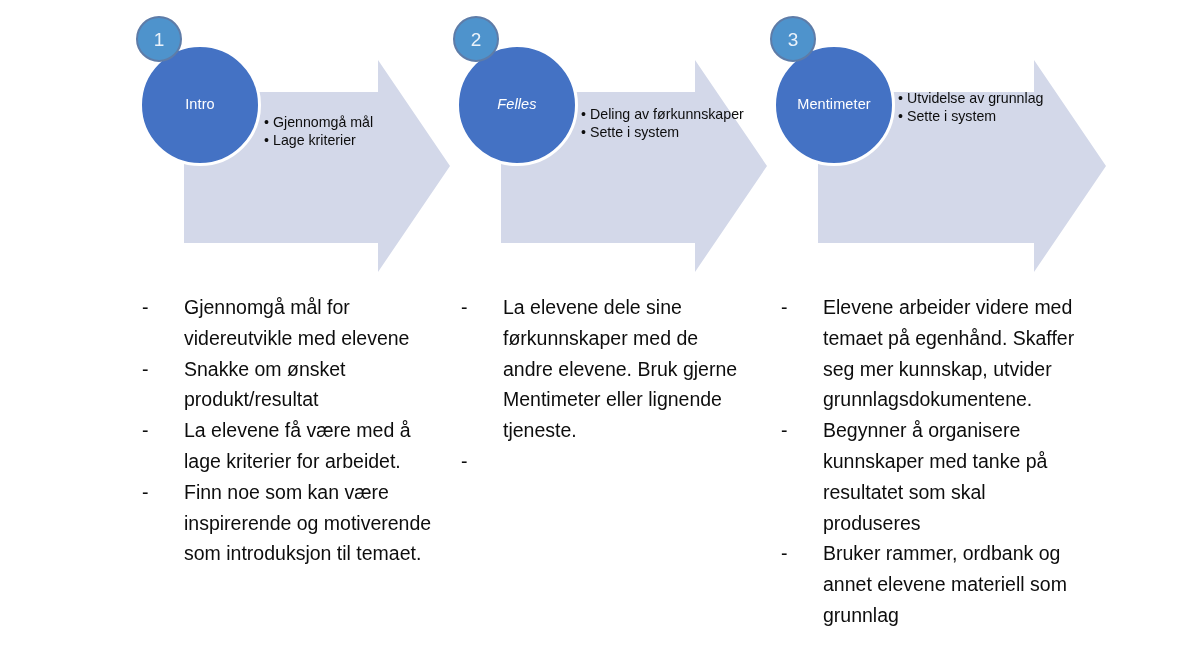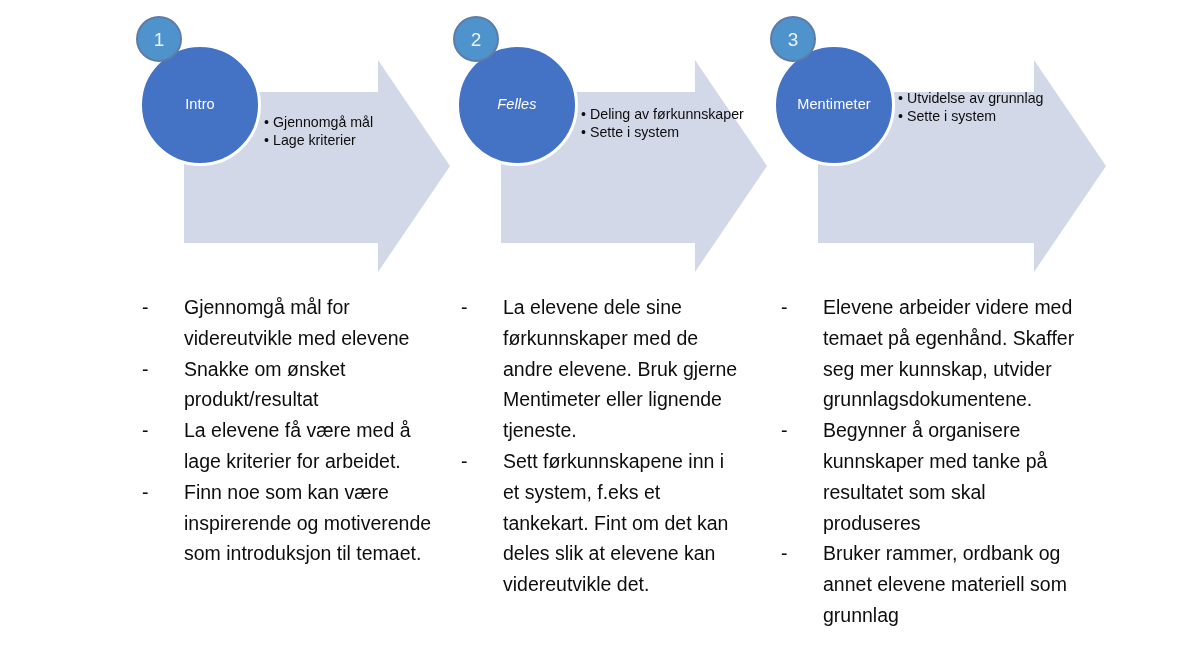--- a/index.html
+++ b/index.html
@@ -226,21 +226,20 @@
     </div>
   </div>
 
   <div class="detail-column" style="left:455px;width:290px;">
     <div class="detail-item">
       <span class="detail-dash">-</span>
       <span class="detail-text" id="col2-item0">La elevene dele sine førkunnskaper med de andre elevene. Bruk gjerne <span class="spell">Mentimeter</span> eller lignende tjeneste.</span>
     </div>
     <div class="detail-item">
       <span class="detail-dash">-</span>
-      <span class="detail-text" id="col2-item1">Sett førkunnskapene inn i et system, <span class="spell">f.eks</span> et tankekart. Fint om det kan deles slik at elevene kan videreutvikle det.</span>
     </div>
   </div>
 
   <div class="detail-column" style="left:775px;width:300px;">
     <div class="detail-item">
       <span class="detail-dash">-</span>
       <span class="detail-text">Elevene arbeider videre med temaet på egenhånd. Skaffer seg mer kunnskap, utvider grunnlagsdokumentene.</span>
     </div>
     <div class="detail-item">
       <span class="detail-dash">-</span>

